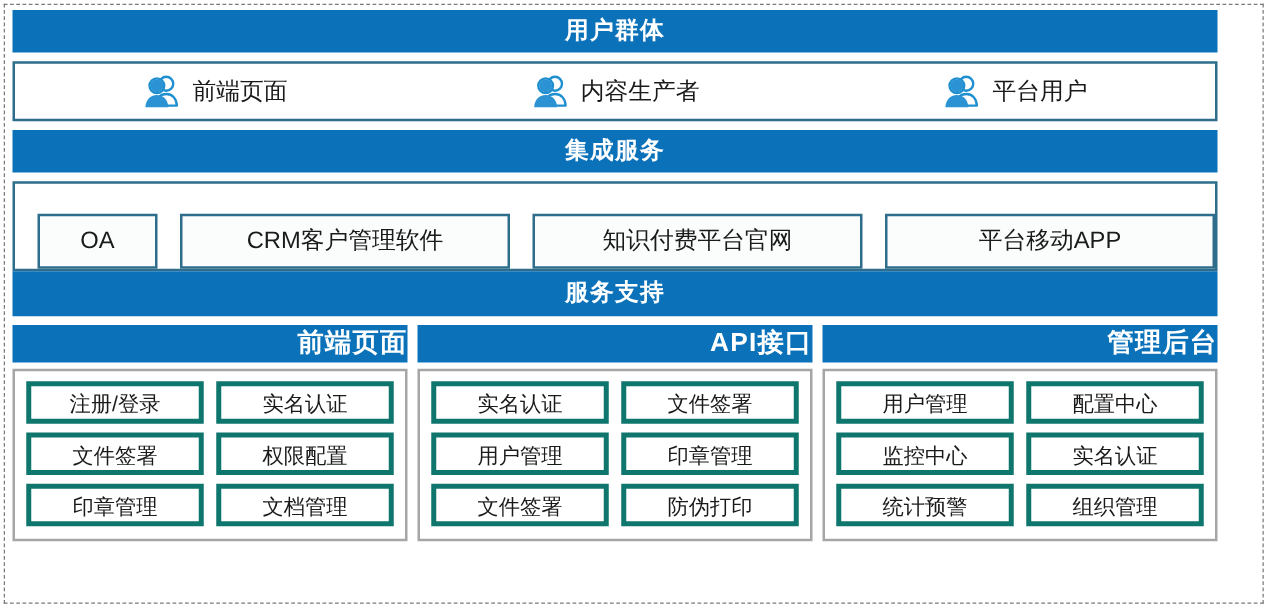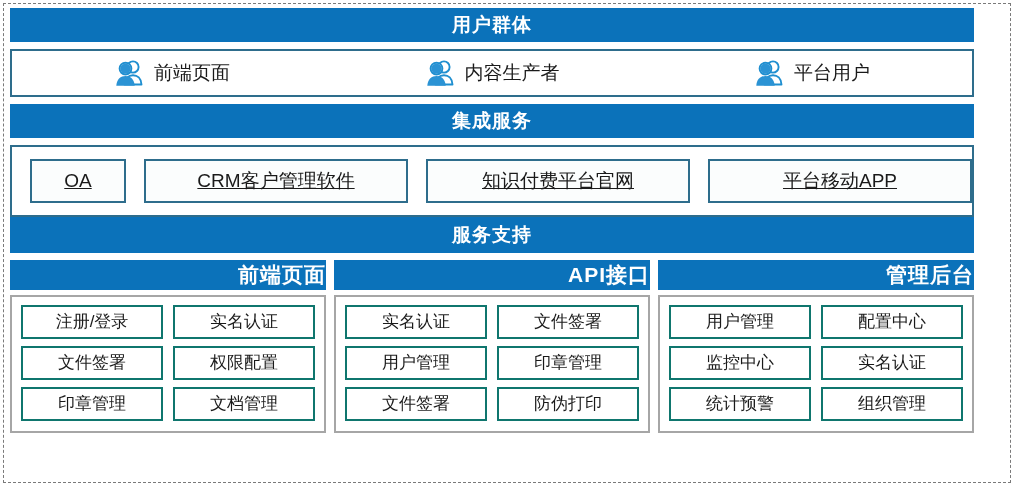--- a/index.html
+++ b/index.html
@@ -89,24 +89,23 @@
   }
 
   
   .integration-wrap {
     margin-top: 7px;
     height: 72px;
     border: 2px solid #2e6d8c;
     background: #ffffff;
     box-sizing: border-box;
     display: flex;
-    align-items: center;
+    align-items: flex-end;
     padding: 0 18px;
     gap: 18px;
-    text-decoration: underline;
   }
   .int-box {
     border: 2px solid #2e6d8c;
     background: #fbfdfd;
     height: 44px;
     line-height: 40px;
     text-align: center;
     font-size: 19px;
     color: #1a1a1a;
     box-sizing: border-box;
@@ -152,21 +151,21 @@
     display: flex;
     flex-direction: column;
     gap: 7px;
   }
   .chip-row {
     display: flex;
     gap: 10px;
   }
   .chip {
     flex: 1 1 0;
-    border: 2px solid #0f766e;
+    border: 4px solid #0f766e;
     background: #ffffff;
     height: 34px;
     line-height: 30px;
     text-align: center;
     font-size: 17px;
     color: #1a1a1a;
     box-sizing: border-box;
     white-space: nowrap;
     overflow: hidden;
   }

